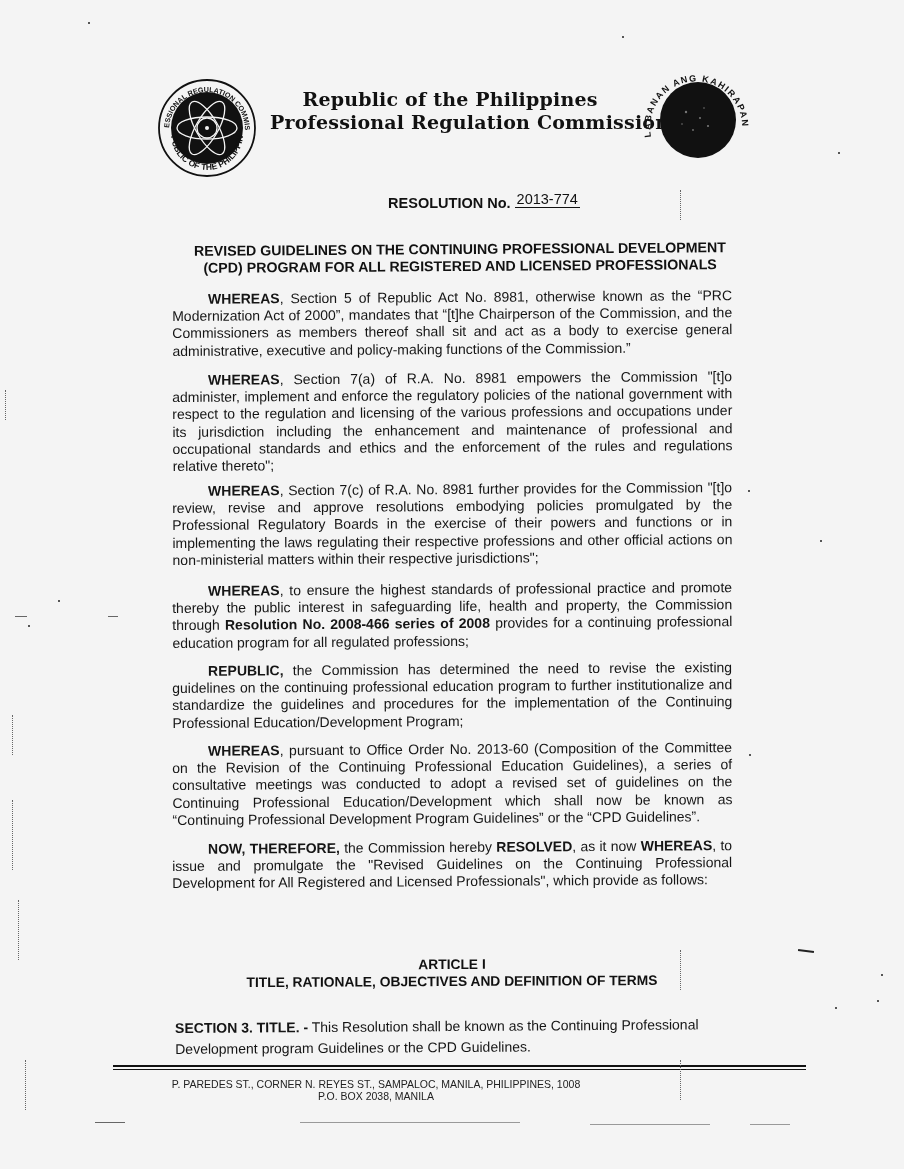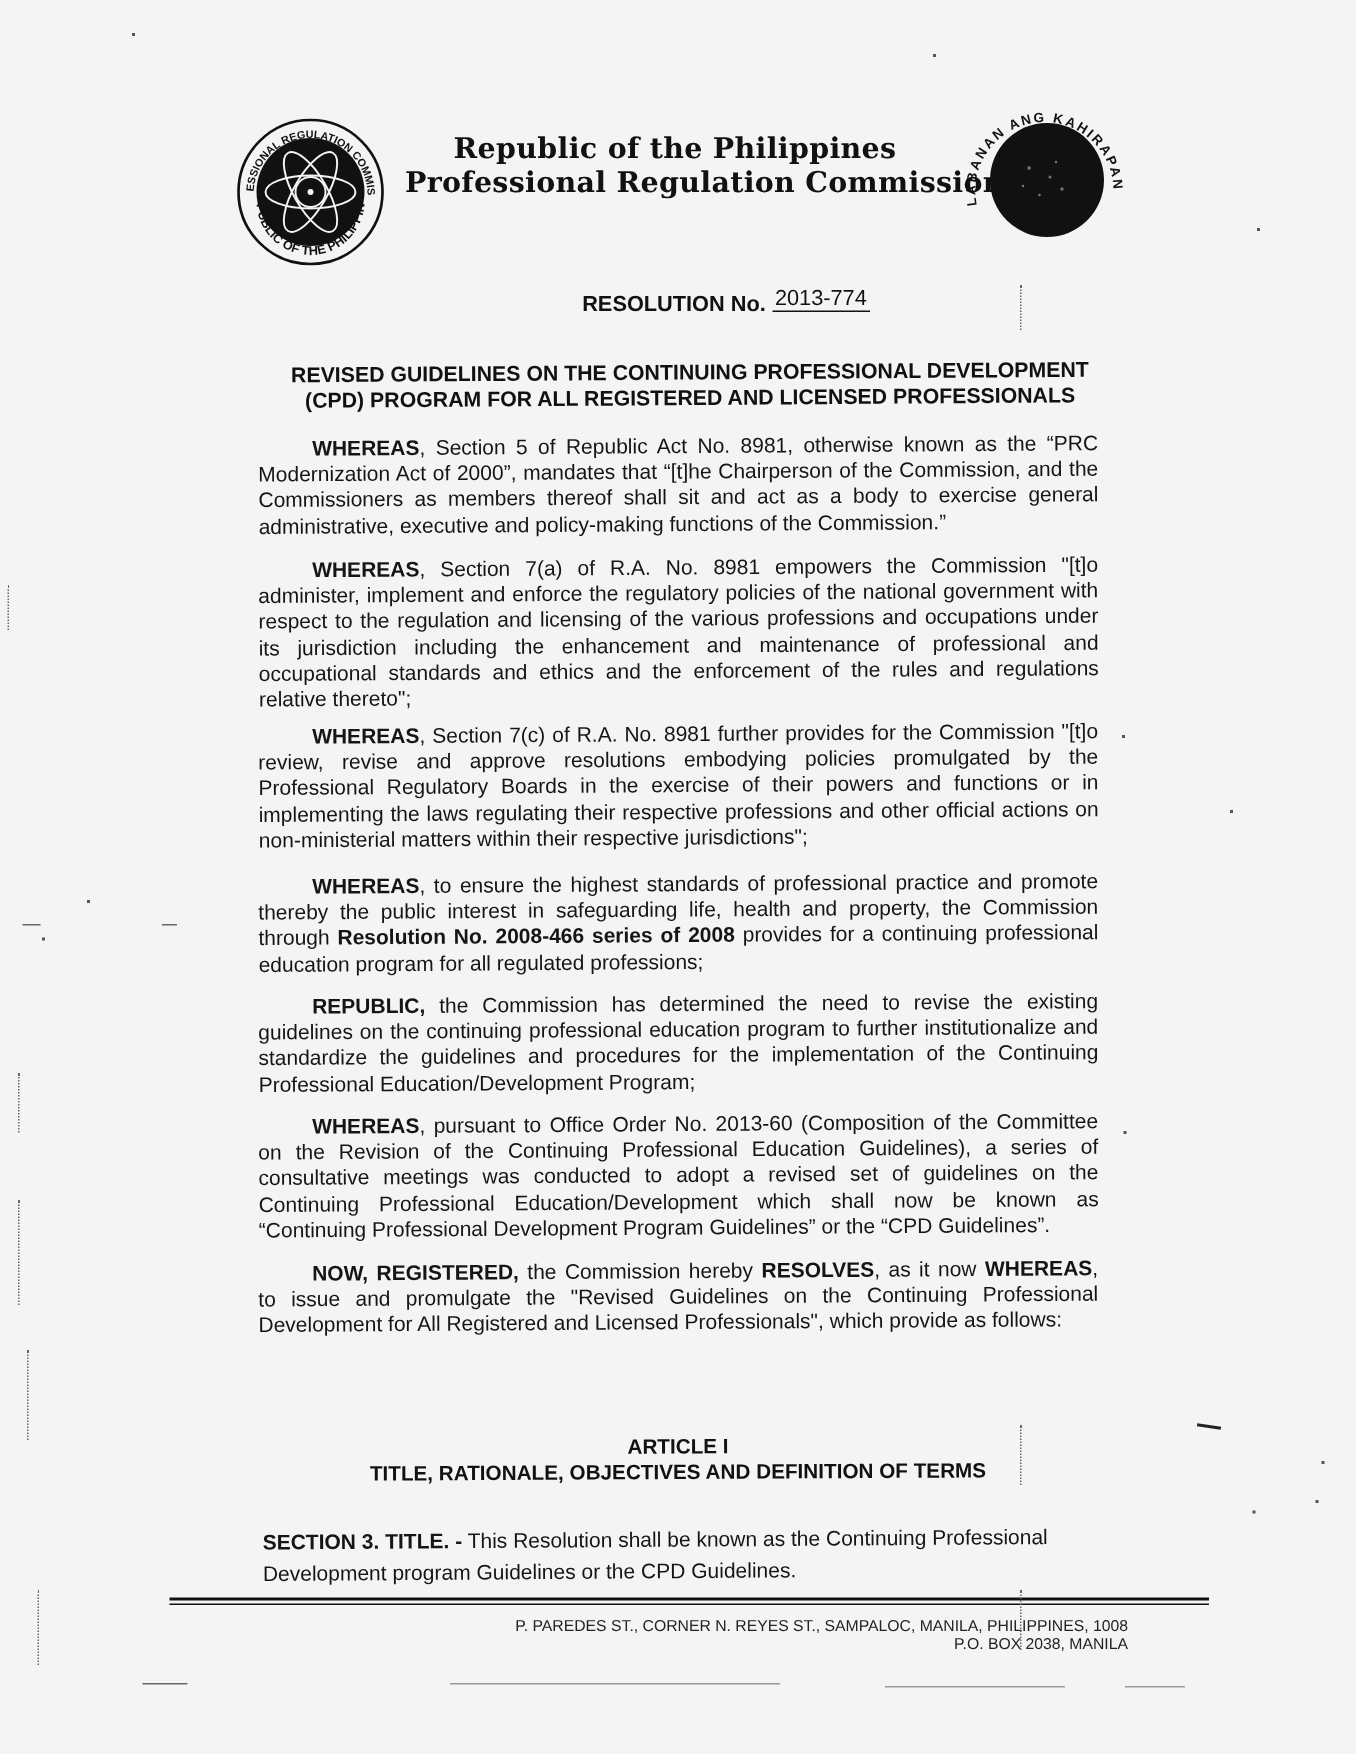--- a/index.html
+++ b/index.html
@@ -141,21 +141,21 @@
       width: 693px;
       height: 0;
       border-top: 2px solid #111;
     }
     .rule-a { top: 1065px; }
     .rule-b { top: 1069px; border-top-width: 1px; }
     .footer-text {
       position: absolute;
       left: 0;
       width: 752px;
-      text-align: right;
+      text-align: center;
       font-size: 10.5px;
       line-height: 12px;
       color: #222;
     }
     .footer-line1 { top: 1078px; }
     .footer-line2 { top: 1090px; }
 
     
     .speck {
       position: absolute;
@@ -252,21 +252,21 @@
 
   <div class="para p5">
     <span class="indent"></span><b>REPUBLIC,</b><span> the Commission has determined the need to revise the existing guidelines on the continuing professional education program to further institutionalize and standardize the guidelines and procedures for the implementation of the Continuing Professional Education/Development Program;</span>
   </div>
 
   <div class="para p6">
     <span class="indent"></span><b>WHEREAS</b><span>, pursuant to Office Order No. 2013-60 (Composition of the Committee on the Revision of the Continuing Professional Education Guidelines), a series of consultative meetings was conducted to adopt a revised set of guidelines on the Continuing Professional Education/Development which shall now be known as “Continuing Professional Development Program Guidelines” or the “CPD Guidelines”.</span>
   </div>
 
   <div class="para p7">
-    <span class="indent"></span><b>NOW, REGISTERED,</b><span> the Commission hereby </span><b>RESOLVES</b><span>, as it now </span><b>WHEREAS</b><span>, to issue and promulgate the "Revised Guidelines on the Continuing Professional Development for All Registered and Licensed Professionals", which provide as follows:</span>
+    <span class="indent"></span><b>NOW, THEREFORE,</b><span> the Commission hereby </span><b>RESOLVED</b><span>, as it now </span><b>WHEREAS</b><span>, to issue and promulgate the "Revised Guidelines on the Continuing Professional Development for All Registered and Licensed Professionals", which provide as follows:</span>
   </div>
 
   <div class="article article-no">ARTICLE I</div>
   <div class="article article-title">TITLE, RATIONALE, OBJECTIVES AND DEFINITION OF TERMS</div>
 
   <div class="section1">
     <b>SECTION 3. TITLE. -</b><span> This Resolution shall be known as the Continuing Professional Development program Guidelines or the CPD Guidelines.</span>
   </div>
 
   <div class="footer-rule rule-a"></div>

